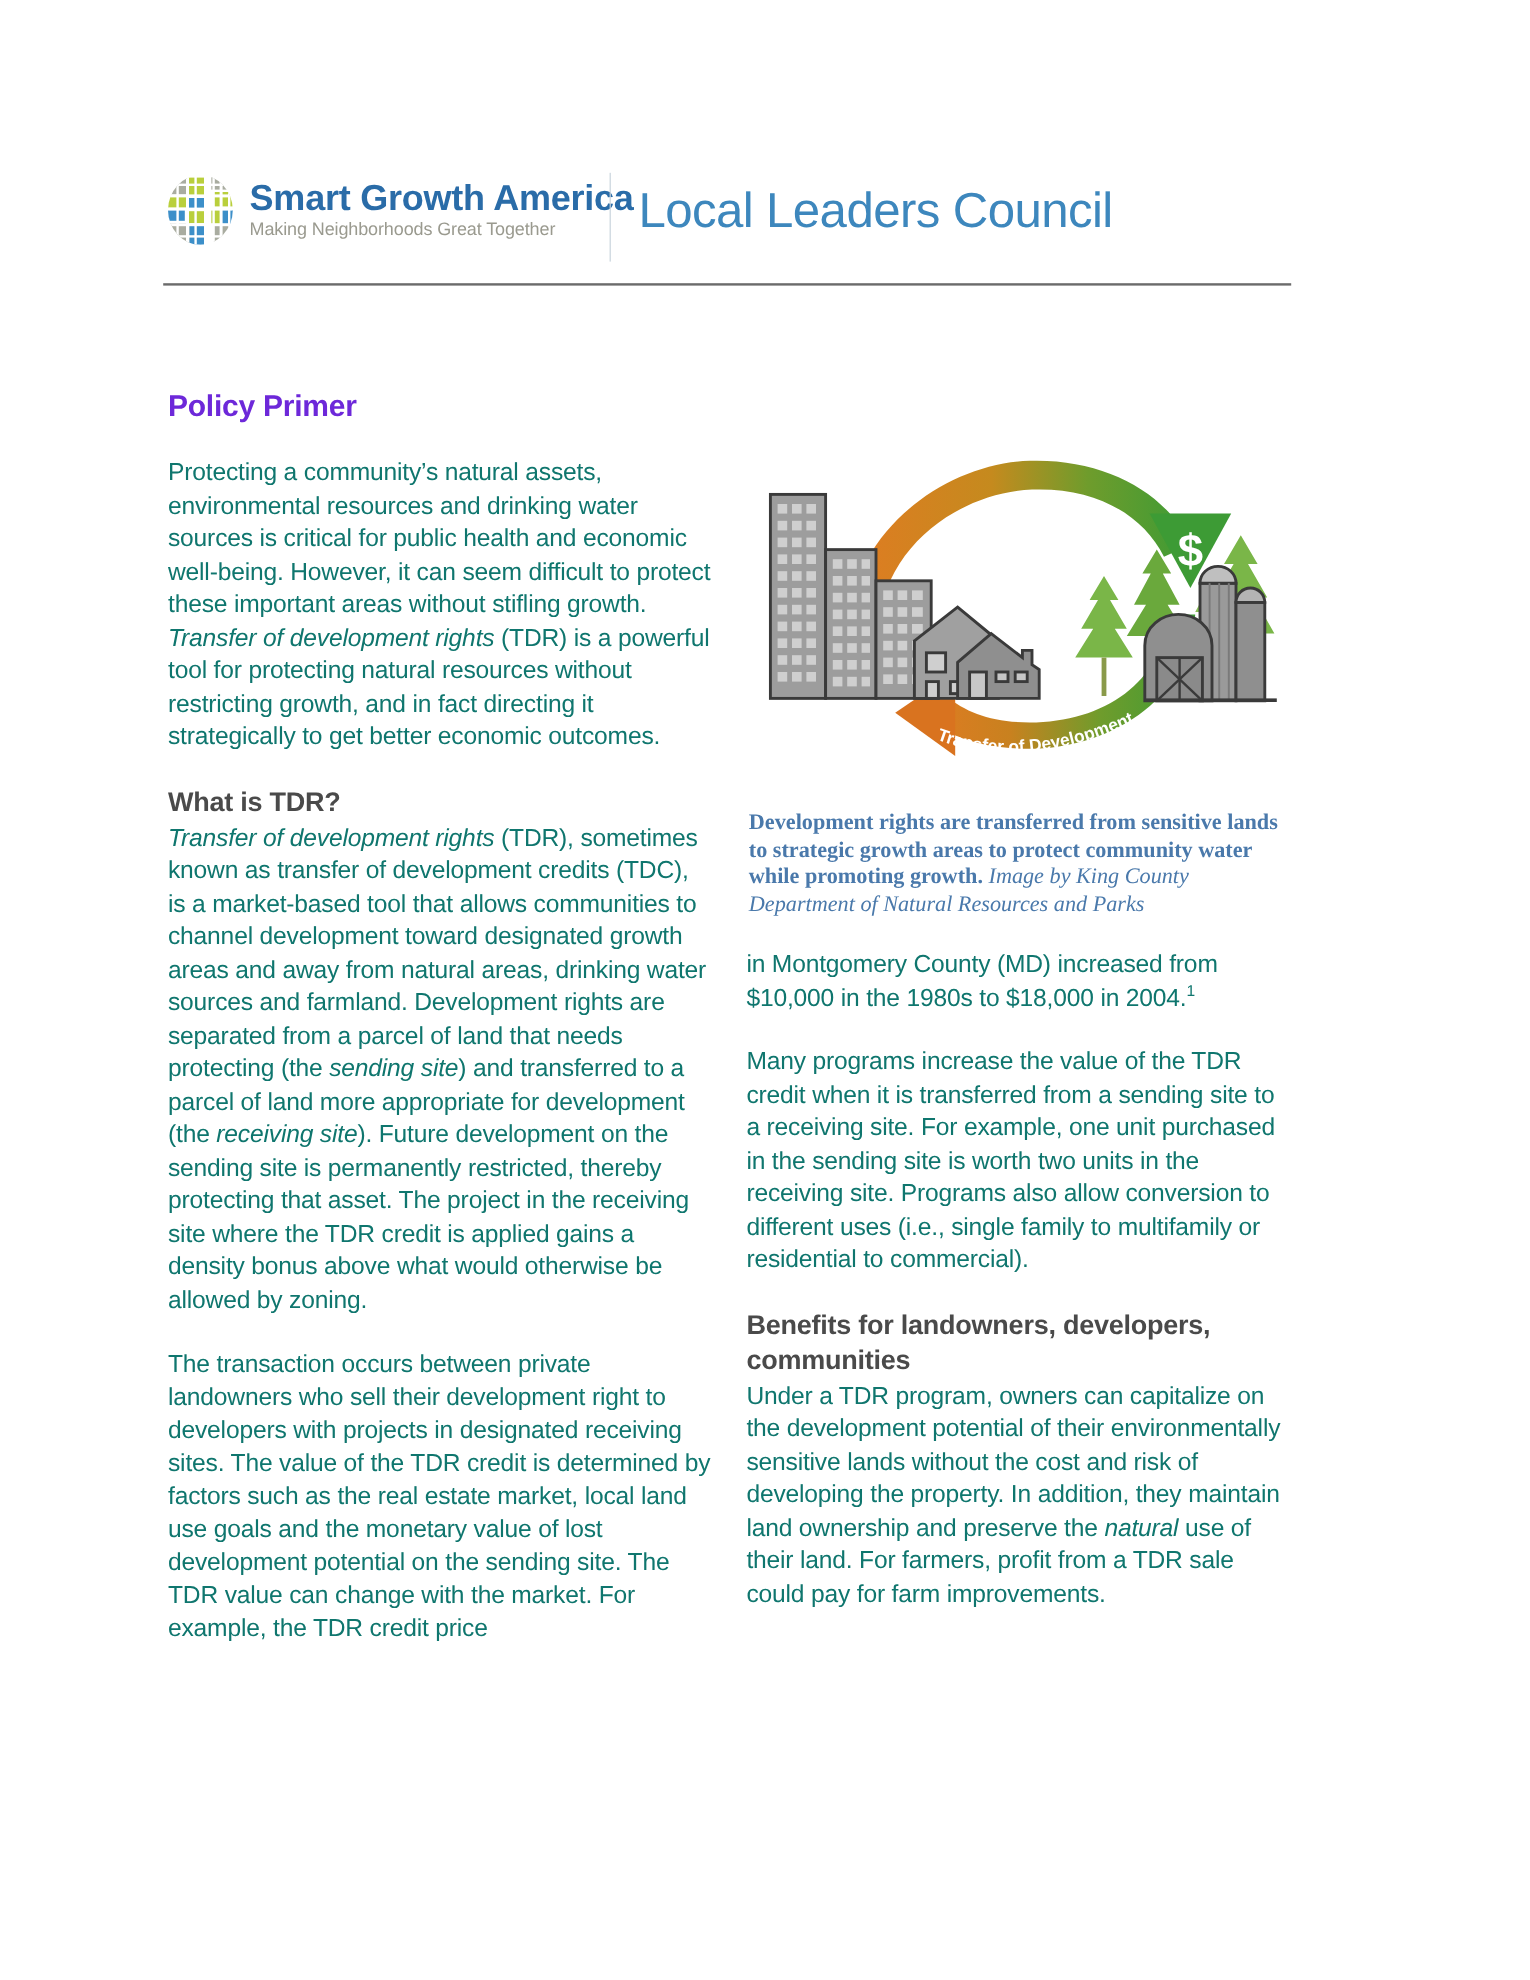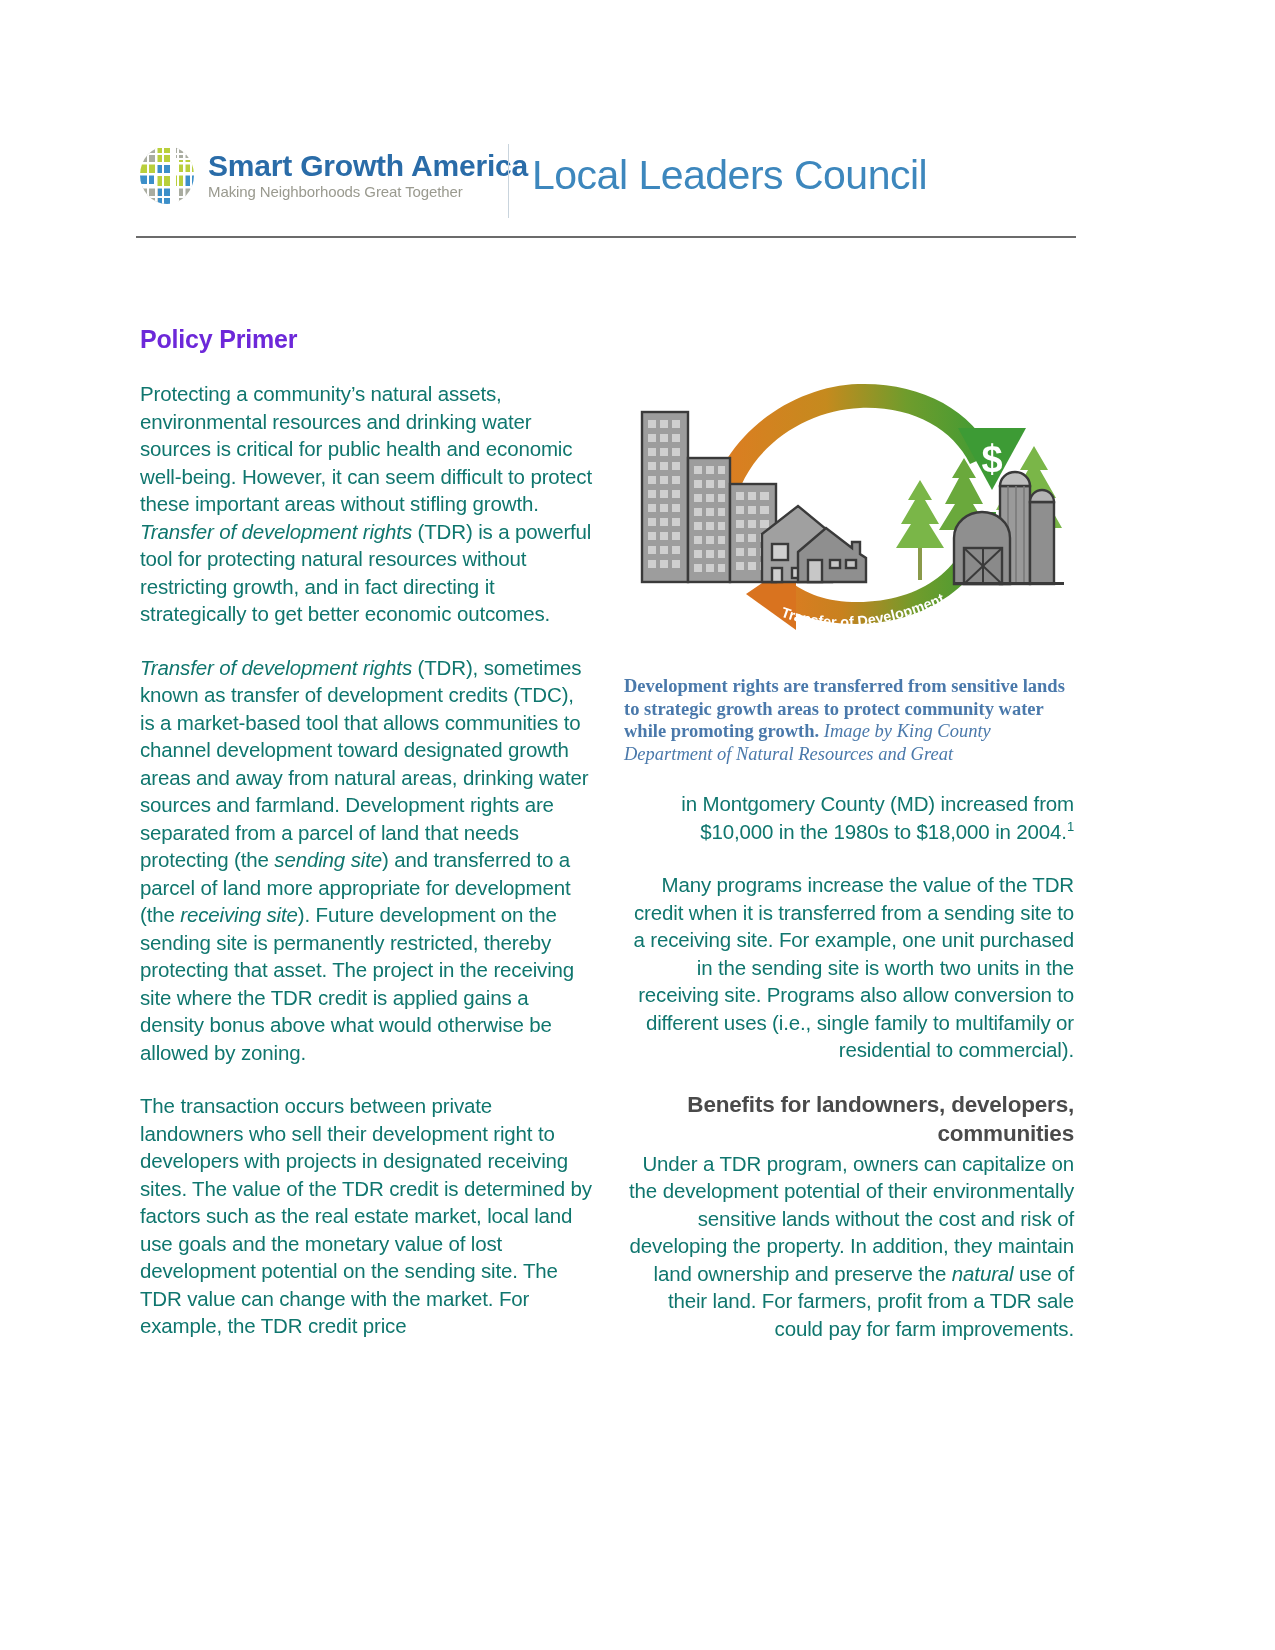--- a/index.html
+++ b/index.html
@@ -121,21 +121,20 @@
     position: absolute;
     left: 140px;
     top: 380px;
     width: 452px;
   }
   .col-right {
     position: absolute;
     left: 622px;
     top: 790px;
     width: 452px;
-    text-align: right;
   }
 
   p.body {
     font-family: "Liberation Sans", sans-serif;
     font-size: 20.5px;
     line-height: 27.5px;
     color: #0f766e;
     margin: 0 0 26px 0;
     letter-spacing: -0.15px;
   }
@@ -439,27 +438,28 @@
           <line x1="363" y1="186" x2="363" y2="222" stroke="#3a3a3a" stroke-width="2"></line>
         </g>
 
         <rect x="334" y="220" width="110" height="3" fill="#3a3a3a"></rect>
       </g>
     </svg>
   </div>
 
   <div class="caption">
     <span>Development rights are transferred from sensitive lands to strategic growth areas to protect community water while promoting growth.</span>
-    <span class="credit">Image by King County Department of Natural Resources and Great</span>
+    <span class="credit">Image by King County Department of Natural Resources and Parks</span>
   </div>
 
   <div class="col-left">
 
     <p class="body"><span>Protecting a community’s natural assets, environmental resources and drinking water sources is critical for public health and economic well-being. However, it can seem difficult to protect these important areas without stifling growth. </span><em>Transfer of development rights</em><span> (TDR) is a powerful tool for protecting natural resources without restricting growth, and in fact directing it strategically to get better economic outcomes.</span></p>
 
+    <h2 class="section">What is TDR?</h2>
 
     <p class="body"><em>Transfer of development rights</em><span> (TDR), sometimes known as transfer of development credits (TDC), is a market-based tool that allows communities to channel development toward designated growth areas and away from natural areas, drinking water sources and farmland. Development rights are separated from a parcel of land that needs protecting (the </span><em>sending site</em><span>) and transferred to a parcel of land more appropriate for development (the </span><em>receiving site</em><span>). Future development on the sending site is permanently restricted, thereby protecting that asset. The project in the receiving site where the TDR credit is applied gains a density bonus above what would otherwise be allowed by zoning.</span></p>
 
     <p class="body tight">The transaction occurs between private landowners who sell their development right to developers with projects in designated receiving sites. The value of the TDR credit is determined by factors such as the real estate market, local land use goals and the monetary value of lost development potential on the sending site. The TDR value can change with the market. For example, the TDR credit price</p>
   </div>
 
   <div class="col-right">
 
     <p class="body"><span>in Montgomery County (MD) increased from $10,000 in the 1980s to $18,000 in 2004.</span><sup class="fn">1</sup></p>
 

